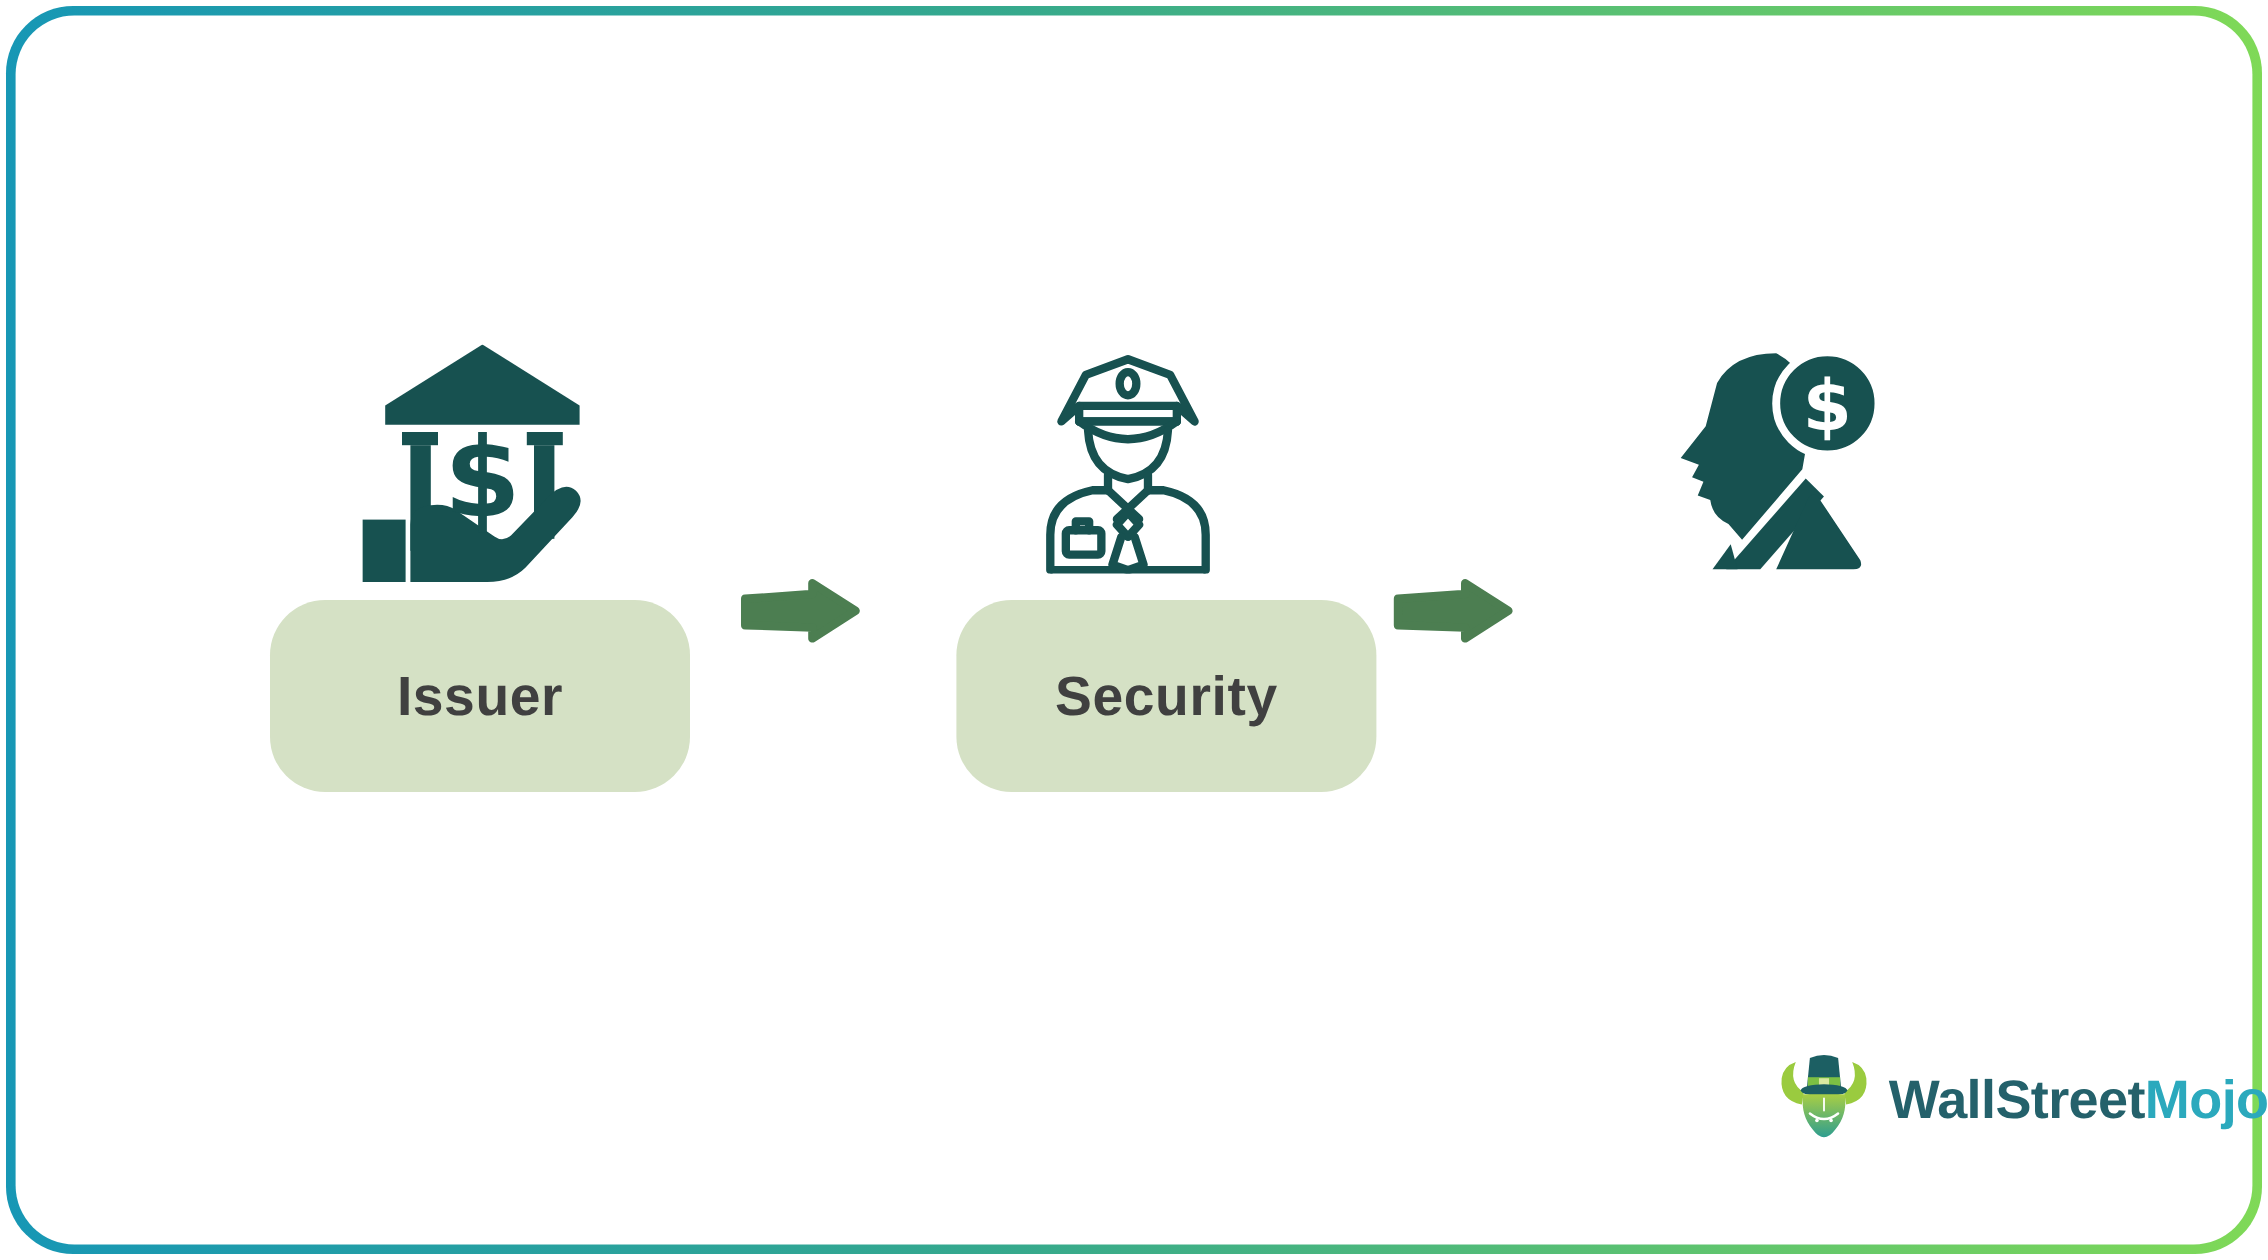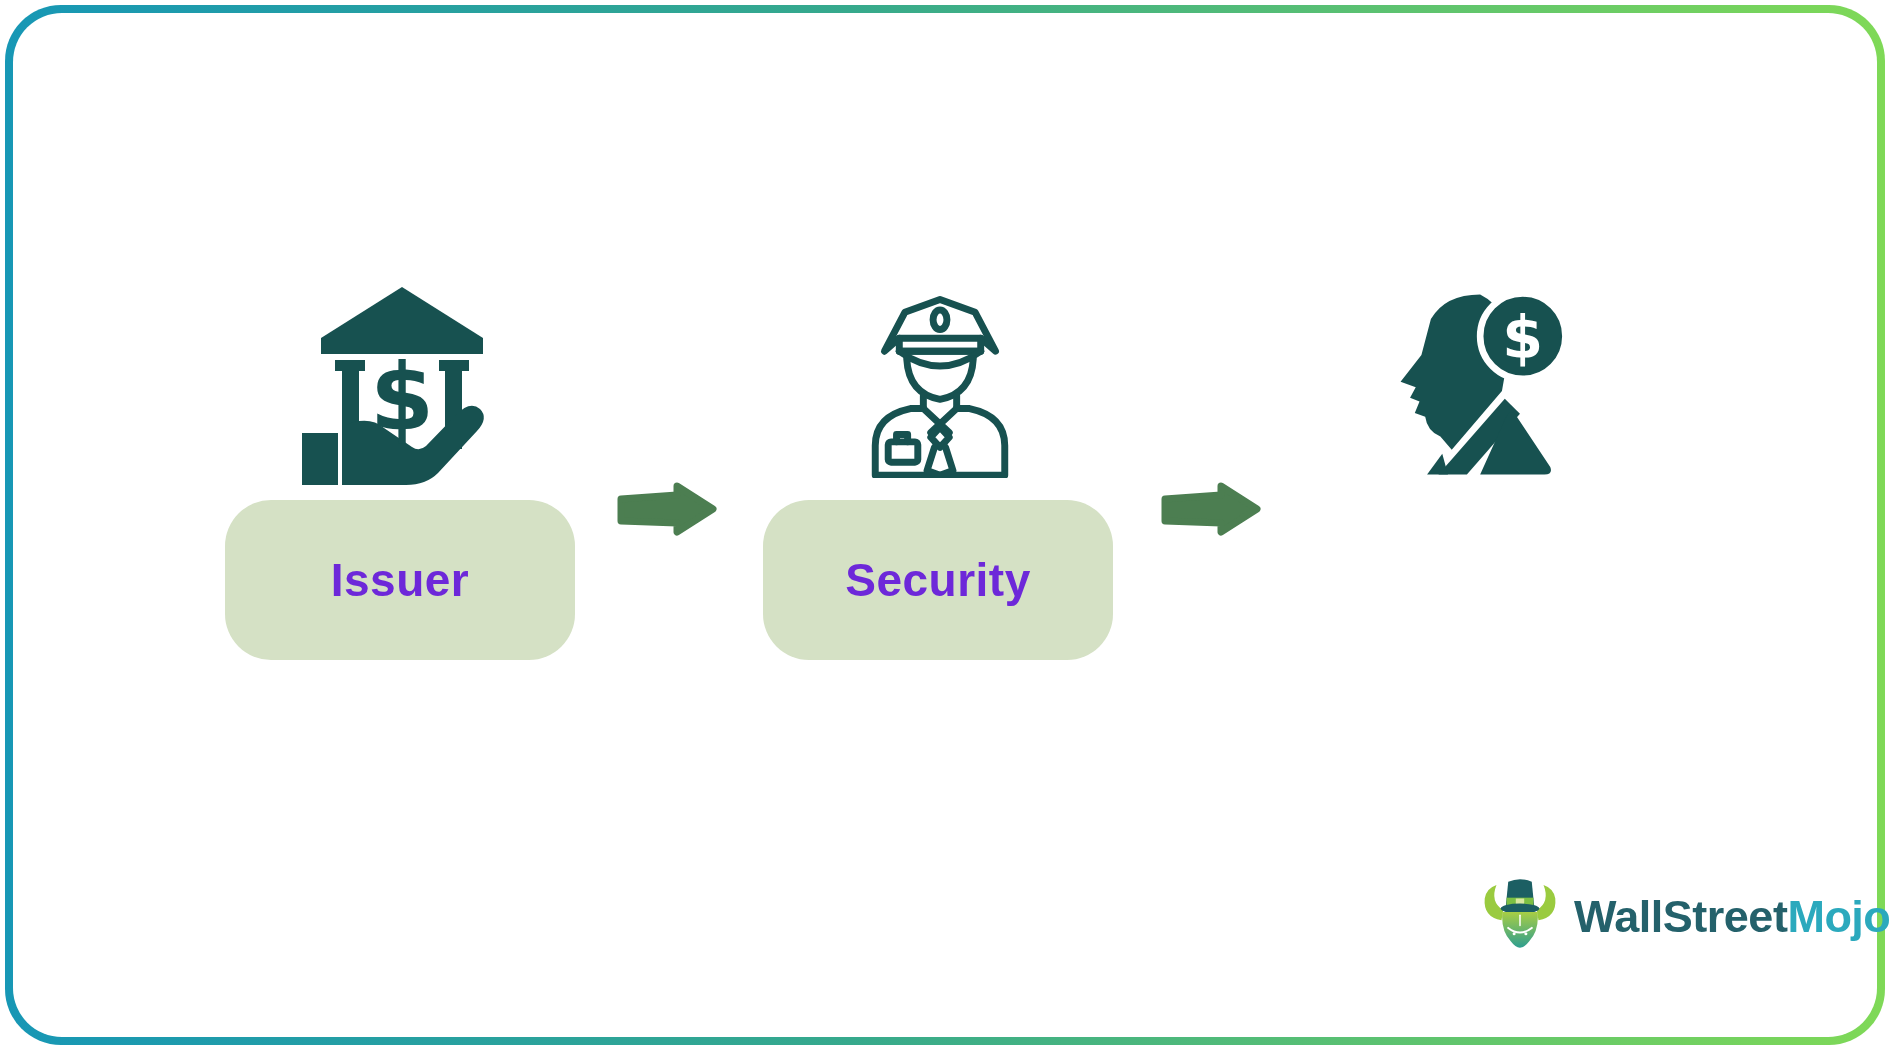--- a/index.html
+++ b/index.html
@@ -9,23 +9,23 @@
   
   .frame { position:absolute; inset:5px; border-radius:56px;
            background:linear-gradient(90deg,#1797b5 0%, #36a98c 45%, #7fd957 100%);
            padding:8px; }
   .frame-inner { width:100%; height:100%; background:#ffffff; border-radius:49px; }
 
   
   .node-box { position:absolute; width:350px; height:160px; top:500px;
               background:#d5e1c5; border-radius:46px;
               display:flex; align-items:center; justify-content:center; }
-  .node-box .lbl { font-size:46px; font-weight:bold; color:#6d28d9; letter-spacing:0.5px; }
+  .node-box .lbl { font-size:46px; font-weight:bold; color:#404040; letter-spacing:0.5px; }
   .box-issuer   { left:225px; }
-  .box-security { left:763px; }
+  .box-security { left:797px; }
   .box-investor { left:1309px; }
 
   
   .icon-abs { position:absolute; }
   .ic-issuer   { left:302px;  top:287px; width:200px; height:205px; }
   .ic-security { left:866px;  top:291px; width:148px; height:187px; }
   .ic-investor { left:1393px; top:286px; width:180px; height:196px; }
 
   .arrow-abs { position:absolute; width:106px; height:56px; top:481px; }
   .arrow-1 { left:614px; }

